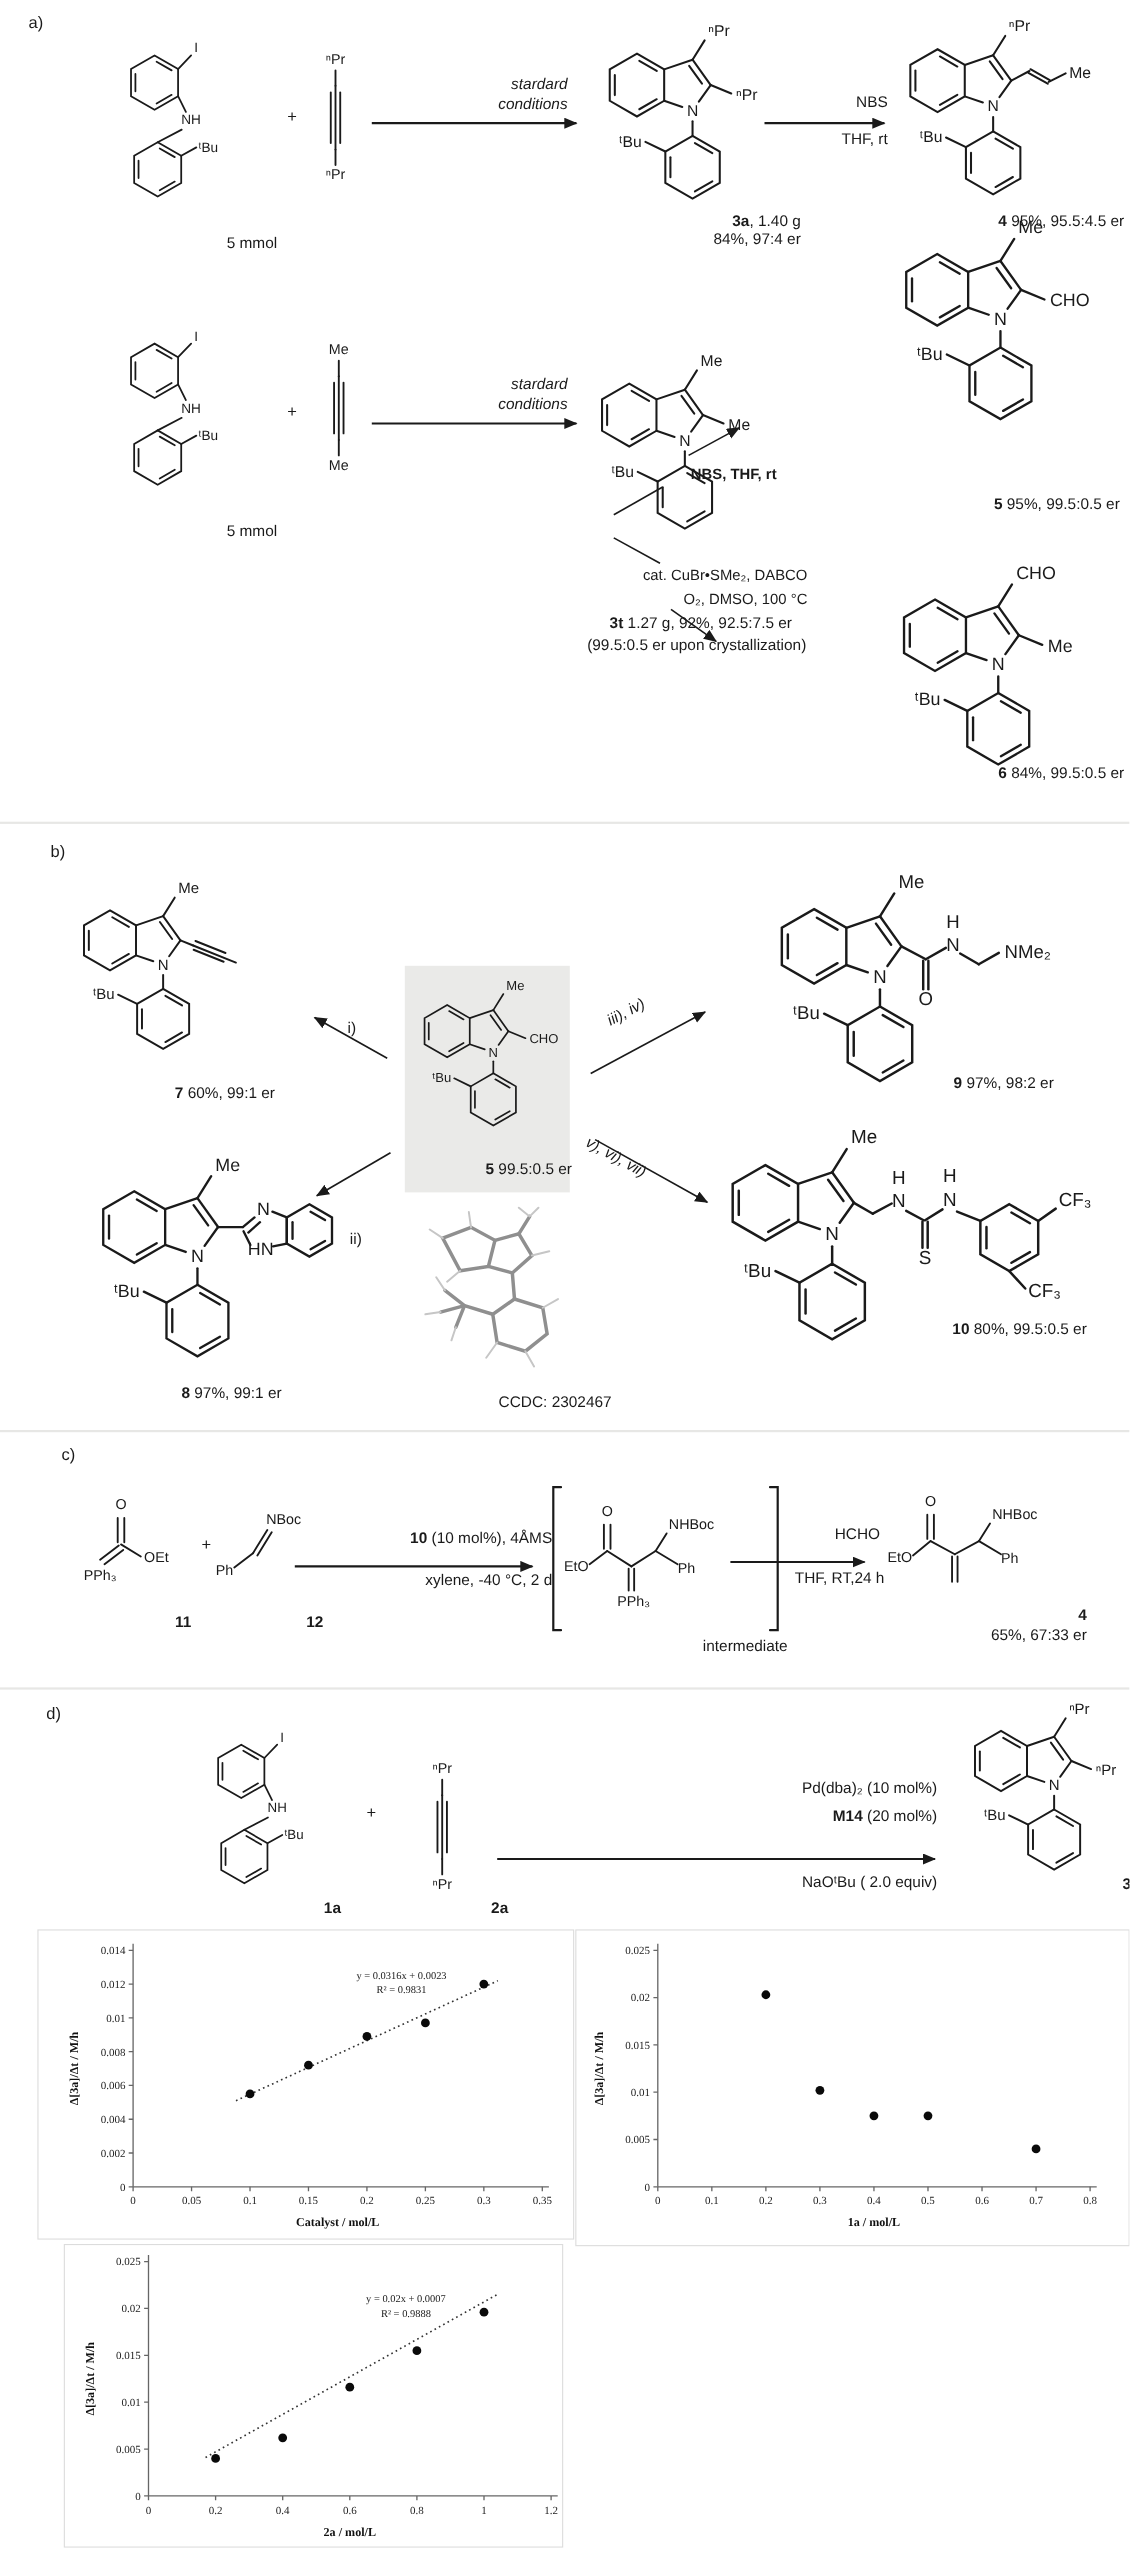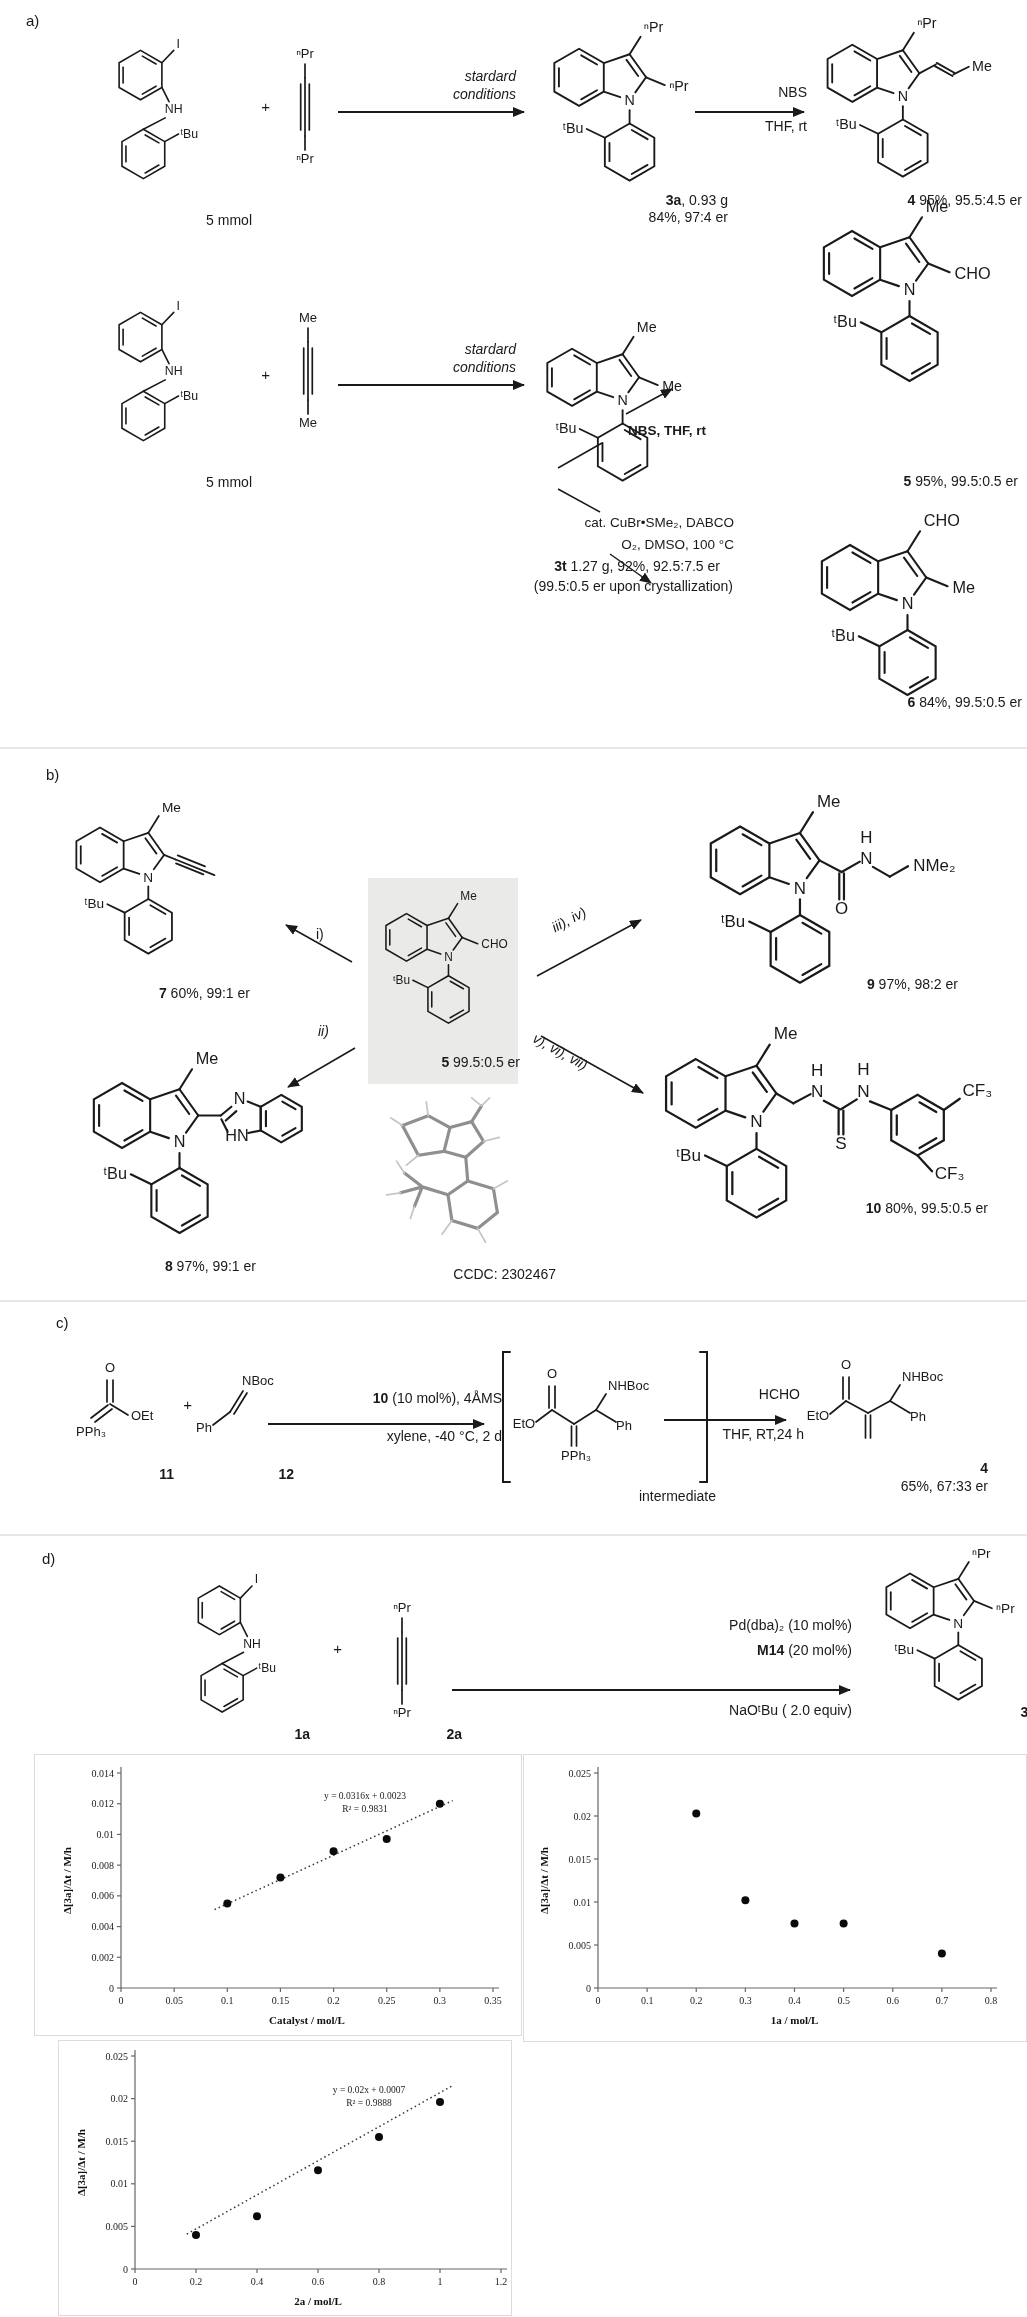--- a/index.html
+++ b/index.html
@@ -249,35 +249,35 @@
         <text x="99" y="13" class="atom" text-anchor="start">CHO</text>
         <line x1="101" y1="54" x2="118" y2="61" class="bond"></line>
         <text x="122" y="66" class="atom" text-anchor="start">Me</text>
       </g>
     </svg>
 
   <div class="t c" style="left:66px;top:212px;width:186px;">5 mmol</div>
   <div class="t c" style="left:240px;top:98px;width:30px;font-size:15px;">+</div>
   <div class="t c it" style="left:350px;top:68px;width:166px;">stardard</div>
   <div class="t c it" style="left:350px;top:86px;width:166px;">conditions</div>
-  <div class="t c" style="left:518px;top:192px;width:210px;"><span class="b">3a</span><span>, 0.93 g</span></div>
+  <div class="t c" style="left:518px;top:192px;width:210px;"><span class="b">3a</span><span>, 1.40 g</span></div>
   <div class="t c" style="left:518px;top:209px;width:210px;">84%, 97:4 er</div>
   <div class="t c" style="left:693px;top:84px;width:114px;">NBS</div>
   <div class="t c" style="left:693px;top:118px;width:114px;">THF, rt</div>
   <div class="t c" style="left:798px;top:192px;width:224px;"><span class="b">4</span><span> 95%, 95.5:4.5 er</span></div>
   <div class="t c" style="left:66px;top:474px;width:186px;">5 mmol</div>
   <div class="t c" style="left:240px;top:366px;width:30px;font-size:15px;">+</div>
   <div class="t c it" style="left:350px;top:341px;width:166px;">stardard</div>
   <div class="t c it" style="left:350px;top:359px;width:166px;">conditions</div>
   <div class="t c" style="left:368px;top:558px;width:352px;"><span class="b">3t</span><span> 1.27 g, 92%, 92.5:7.5 er</span></div>
   <div class="t c" style="left:355px;top:578px;width:378px;">(99.5:0.5 er upon crystallization)</div>
   <div class="t c sm" style="left:556px;top:422px;width:150px;font-weight:bold;">NBS, THF, rt</div>
   <div class="t c sm" style="left:522px;top:514px;width:212px;">cat. CuBr•SMe₂, DABCO</div>
   <div class="t c sm" style="left:522px;top:536px;width:212px;">O₂, DMSO, 100 °C</div>
-  <div class="t c" style="left:782px;top:450px;width:236px;margin-top:23px;"><span class="b">5</span><span> 95%, 99.5:0.5 er</span></div>
+  <div class="t c" style="left:782px;top:450px;width:236px;"><span class="b">5</span><span> 95%, 99.5:0.5 er</span></div>
   <div class="t c" style="left:778px;top:694px;width:244px;"><span class="b">6</span><span> 84%,  99.5:0.5 er</span></div>
 
   <div class="gray-box" style="left:368px;top:878px;width:150px;height:206px;"></div>
   <svg class="struct" style="left:58px;top:798px;width:168px;height:160px;" viewBox="0 0 160 152">
       <g>
         <path d="M40,28 L 62.516,41 L 62.516,67 L 40,80 L 17.484,67 L 17.484,41 Z" class="bond"></path>
         <line x1="41.95292620118584" y1="33.97733336977049" x2="56.363166201185834" y2="42.29733336977049" class="bond"></line>
         <line x1="56.363166201185834" y1="65.70266663022952" x2="41.95292620118584" y2="74.02266663022951" class="bond"></line>
         <line x1="21.684" y1="62.32" x2="21.684" y2="45.68" class="bond"></line>
         <line x1="62.516" y1="41" x2="86" y2="33" class="bond"></line>
@@ -443,21 +443,21 @@
     <path class="xr" d="M62,34 L88,24 L110,36 L104,60 L78,64 Z"></path>
     <path class="xr" d="M110,36 L132,30 L144,50 L126,66 L104,60"></path>
     <path class="xr" d="M132,30 L142,14"></path>
     <path class="xr" d="M126,66 L128,90"></path>
     <path class="xr" d="M128,90 L154,98 L158,122 L138,138 L112,130 L108,104 Z"></path>
     <path class="xr" d="M108,104 L82,96 M82,96 L64,82 M82,96 L60,102 M82,96 L74,116"></path>
     <path class="xrh" d="M62,34 L50,26 M88,24 L86,10 M78,64 L66,74 M144,50 L160,46 M138,138 L146,152 M112,130 L102,144 M154,98 L168,90 M64,82 L56,70 M60,102 L46,104 M74,116 L70,128 M142,14 L150,6 M142,14 L132,6"></path>
   </svg>
 
   <div class="t" style="left:316px;top:926px;width:44px;">i)</div>
-  <div class="t" style="left:318px;top:1023px;width:44px;font-style:italic;">ii)</div>
+  <div class="t" style="left:318px;top:1118px;width:44px;">ii)</div>
   <div class="t it rot" style="left:549px;top:921px;width:96px;transform:rotate(-28deg);">iii), iv)</div>
   <div class="t it rot" style="left:538px;top:1030px;width:120px;transform:rotate(29deg);">v), vi), vii)</div>
   <div class="t c" style="left:38px;top:985px;width:212px;"><span class="b">7</span><span> 60%,  99:1 er</span></div>
   <div class="t c" style="left:366px;top:1054px;width:154px;"><span class="b">5</span><span>  99.5:0.5 er</span></div>
   <div class="t c" style="left:330px;top:1266px;width:226px;">CCDC: 2302467</div>
   <div class="t c" style="left:658px;top:976px;width:300px;"><span class="b">9</span><span> 97%,  98:2 er</span></div>
   <div class="t c" style="left:682px;top:1200px;width:306px;"><span class="b">10</span><span> 80%,  99.5:0.5 er</span></div>
   <div class="t c" style="left:40px;top:1258px;width:216px;"><span class="b">8</span><span> 97%, 99:1 er</span></div>
 
   <svg class="struct" style="left:62px;top:1352px;width:112px;height:112px;" viewBox="0 0 112 112">

